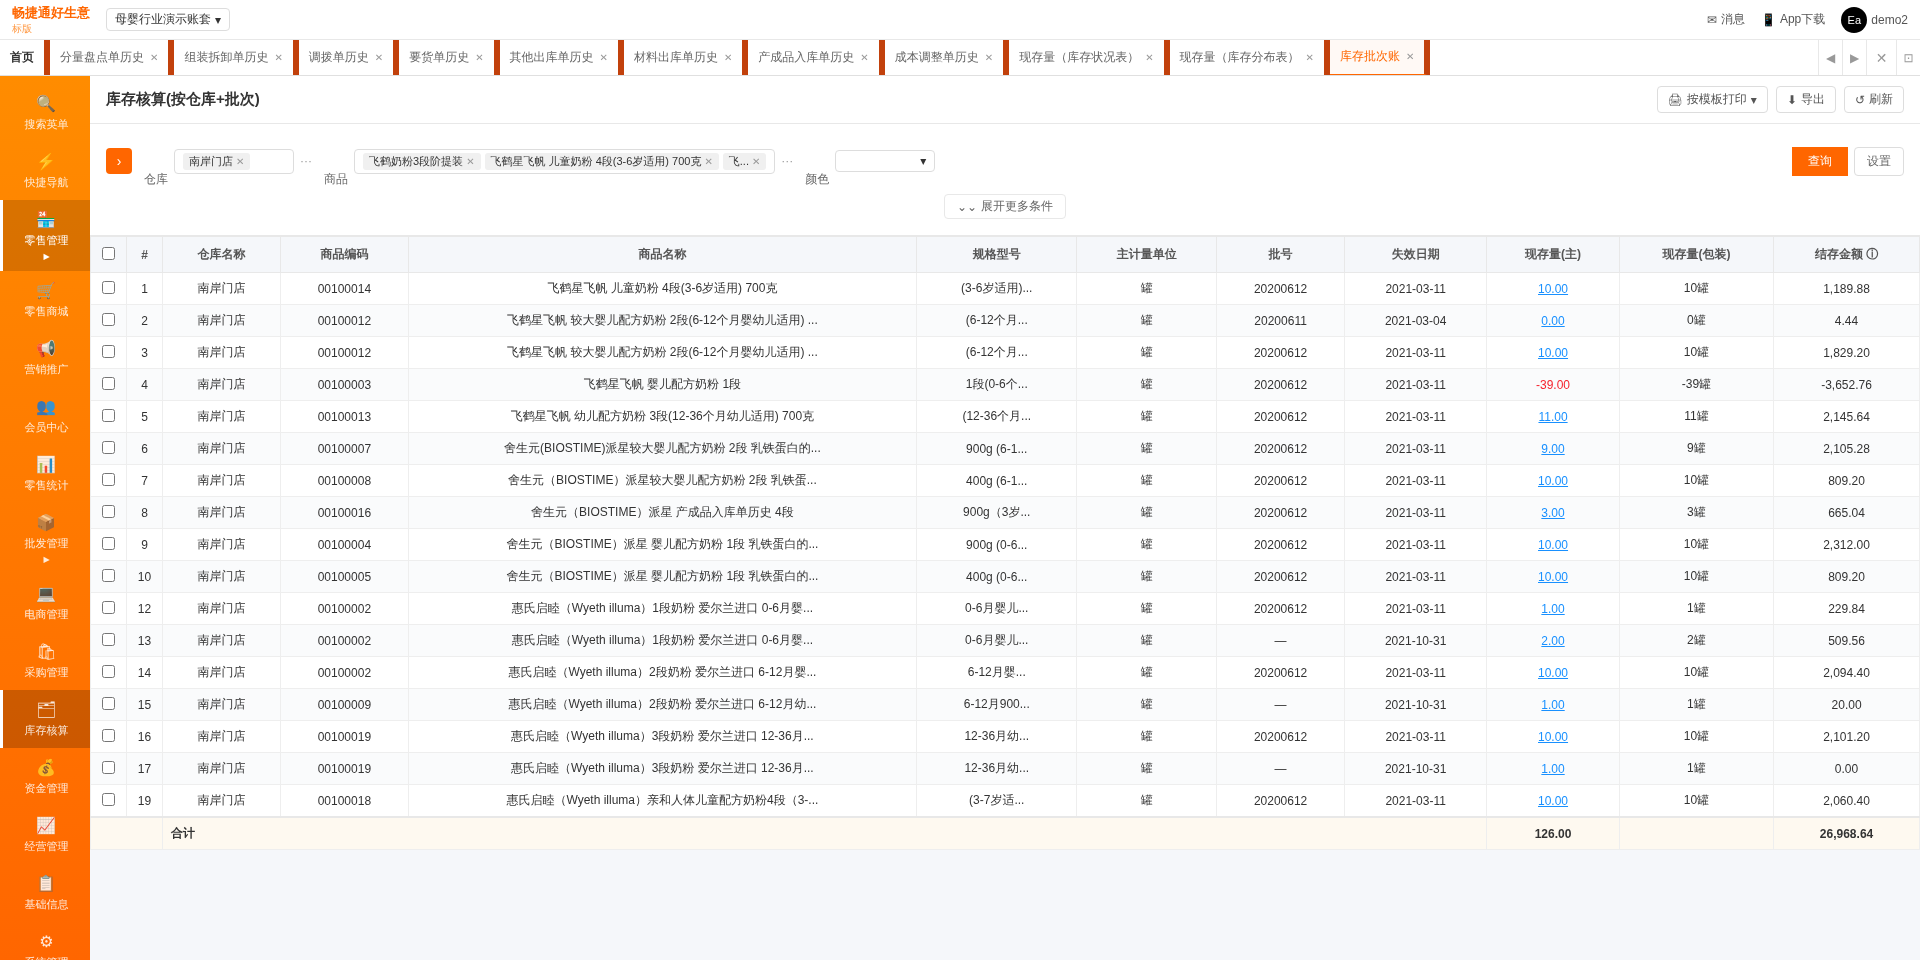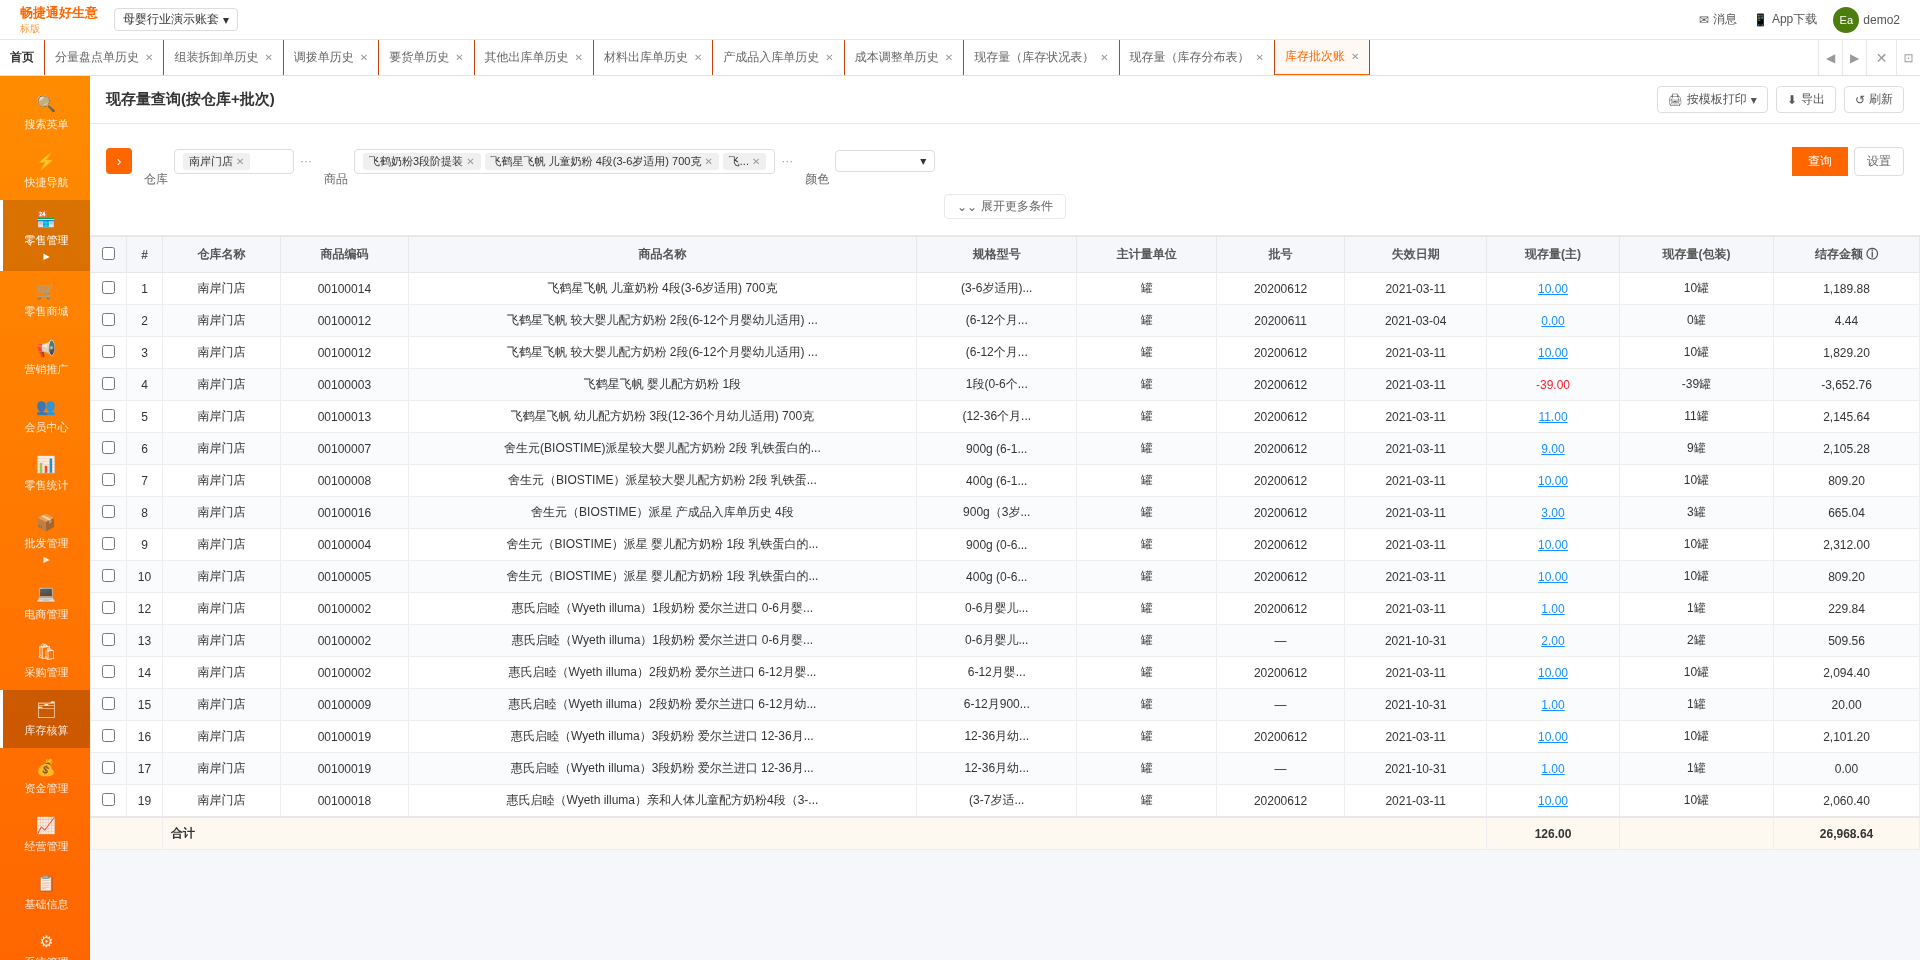--- a/index.html
+++ b/index.html
@@ -1,28 +1,28 @@
 <!DOCTYPE html>
 <html><head>
   <meta charset="utf-8">
   <style>
     * { box-sizing: border-box; margin: 0; padding: 0; }
     body { font-family: "Microsoft YaHei", Arial, sans-serif; font-size: 12px; background: #f5f5f5; color: #333; overflow: hidden; }
     
     
-    .top-bar { display: flex; align-items: center; background: #fff; height: 40px; border-bottom: 1px solid #e8e8e8; padding: 0 20px; gap: 16px; }
+    .top-bar { display: flex; align-items: center; background: #fff; height: 40px; border-bottom: 1px solid #e8e8e8; padding: 0 12px; gap: 16px; }
     .logo { color: #ff6600; font-weight: bold; font-size: 13px; white-space: nowrap; }
     .dropdown-select { display: flex; align-items: center; border: 1px solid #ddd; border-radius: 4px; padding: 2px 8px; font-size: 12px; color: #333; cursor: pointer; gap: 4px; }
     .top-right { margin-left: auto; display: flex; align-items: center; gap: 16px; font-size: 12px; color: #555; }
     .top-right-item { display: flex; align-items: center; gap: 4px; cursor: pointer; }
-    .avatar { width: 26px; height: 26px; border-radius: 50%; background: #4d7c0f; color: #fff; display: flex; align-items: center; justify-content: center; font-size: 11px; }
+    .avatar { width: 26px; height: 26px; border-radius: 50%; background: #000000; color: #fff; display: flex; align-items: center; justify-content: center; font-size: 11px; }
     
     
     .tab-bar { display: flex; align-items: center; background: #fff; border-bottom: 1px solid #e0e0e0; height: 36px; overflow: hidden; }
-    .tab-item { display: flex; align-items: center; padding: 0 10px; height: 36px; border-right: 1px solid #c2410c; font-size: 12px; color: #666; cursor: pointer; white-space: nowrap; gap: 4px; flex-shrink: 0; justify-content: flex-end; }
+    .tab-item { display: flex; align-items: center; padding: 0 10px; height: 36px; border-right: 6px solid #c2410c; font-size: 12px; color: #666; cursor: pointer; white-space: nowrap; gap: 4px; flex-shrink: 0; justify-content: flex-end; }
     .tab-item.active { color: #ff6600; border-bottom: 2px solid #ff6600; background: #fff9f5; }
     .tab-item.home { background: #fff; color: #333; font-weight: bold; }
     .tab-close { color: #999; font-size: 10px; cursor: pointer; margin-left: 2px; }
     .tab-arrows { display: flex; align-items: center; margin-left: auto; }
     .tab-arrow-btn { width: 24px; height: 36px; display: flex; align-items: center; justify-content: center; cursor: pointer; color: #999; border-left: 1px solid #e8e8e8; }
     .tab-close-all { width: 30px; height: 36px; display: flex; align-items: center; justify-content: center; cursor: pointer; color: #999; border-left: 1px solid #e8e8e8; font-size: 14px; }
     
     
     .main-layout { display: flex; height: calc(100vh - 76px); }
     
@@ -231,21 +231,21 @@
     <div class="sidebar-item">
       <span class="sidebar-icon">⚙</span>
       <span class="sidebar-label">系统管理</span>
     </div>
 
   </div>
 
   <div class="content-area">
 
     <div class="page-header">
-      <div class="page-title">现存量查询(按仓库+批次)</div>
+      <div class="page-title">库存核算(按仓库+批次)</div>
       <div class="header-actions">
         <button class="btn-template">
           <span>🖨</span>
           <span>按模板打印</span>
           <span>▾</span>
         </button>
         <button class="btn-export">
           <span>⬇</span>
           <span>导出</span>
         </button>

